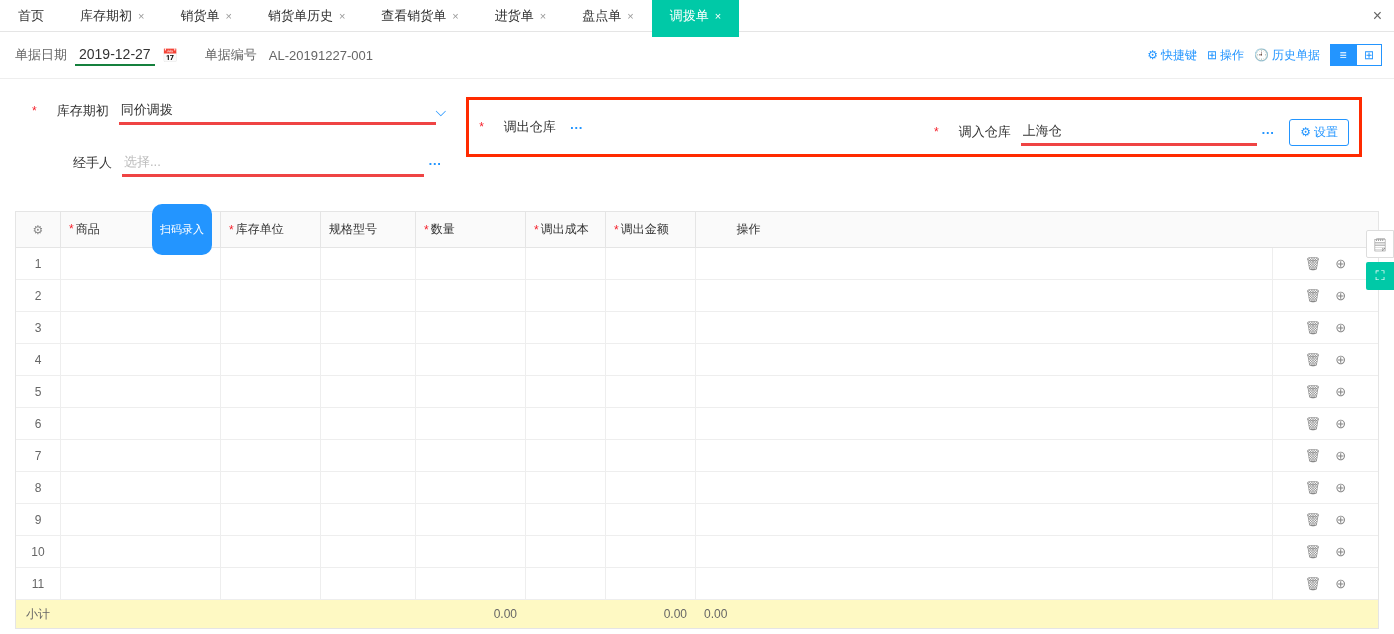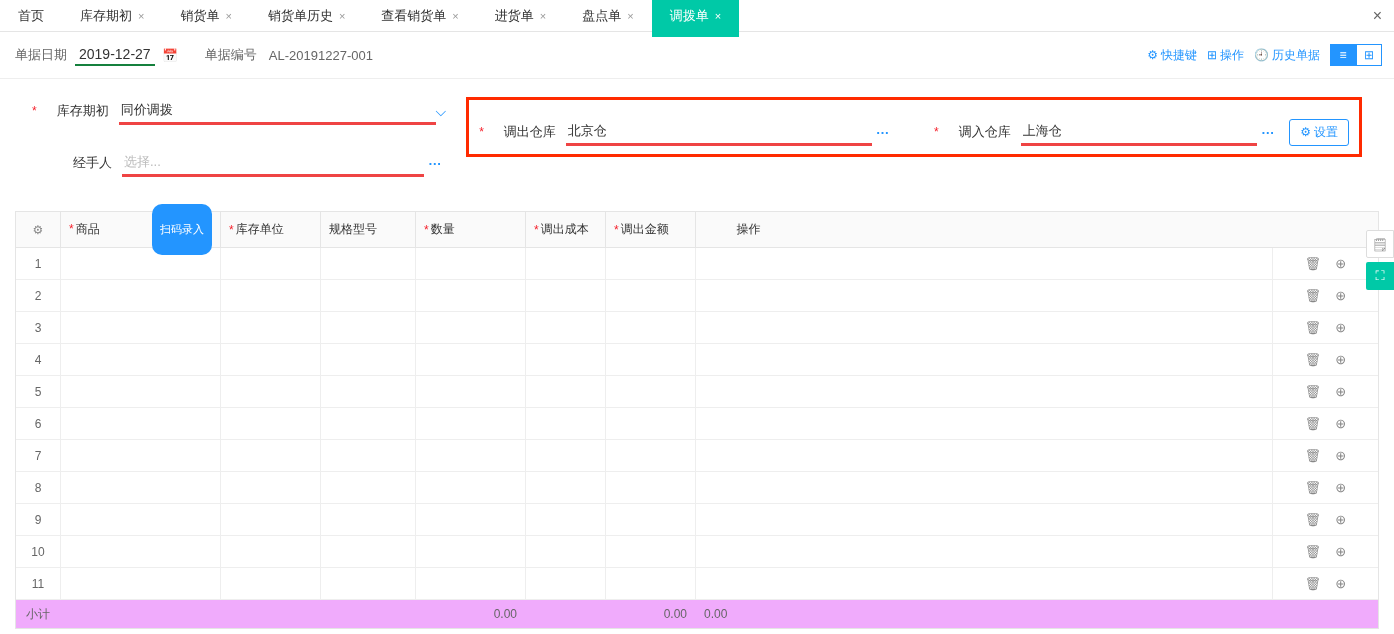--- a/index.html
+++ b/index.html
@@ -56,21 +56,21 @@
 .gc-idx { width: 45px; justify-content: center; color: #666; }
 .gc-product { width: 160px; }
 .gc-unit { width: 100px; }
 .gc-spec { width: 95px; }
 .gc-qty { width: 110px; }
 .gc-cost { width: 80px; }
 .gc-amount { width: 90px; }
 .gc-avail { flex: 1; }
 .gc-op { width: 105px; justify-content: center; gap: 14px; border-right: none; }
 .op-icon { color: #888; cursor: pointer; font-size: 13px; }
-.grid-footer { display: flex; background: #f0abfc; height: 28px; }
+.grid-footer { display: flex; background: #fef9c3; height: 28px; }
 .gf { border-right: 1px solid transparent; display: flex; align-items: center; padding: 0 8px; font-size: 12px; color: #666; }
 .gf-idx { width: 45px; justify-content: center; }
 .gf-product { width: 160px; }
 .gf-unit { width: 100px; }
 .gf-spec { width: 95px; }
 .gf-qty { width: 110px; justify-content: flex-end; }
 .gf-cost { width: 80px; }
 .gf-amount { width: 90px; justify-content: flex-end; }
 .gf-avail { flex: 1; padding-left: 8px; }
 .gf-op { width: 105px; }
@@ -157,21 +157,20 @@
       <span style="width:12px"></span>
       <span class="form-label">经手人</span>
       <input class="form-input" placeholder="选择..." style="">
       <span class="dots">⋯</span>
     </div>
   </div>
   <div class="highlight-box">
     <div class="hb-col">
       <span class="req">*</span>
       <span class="form-label">调出仓库</span>
-      <input class="form-input" readonly="" value="北京仓" style="">
       <span class="dots">⋯</span>
     </div>
     <div class="hb-col">
       <span class="req">*</span>
       <span class="form-label">调入仓库</span>
       <input class="form-input" readonly="" value="上海仓" style="">
       <span class="dots">⋯</span>
       <button class="settings-btn">
           <span>⚙</span>
           <span>设置</span>

